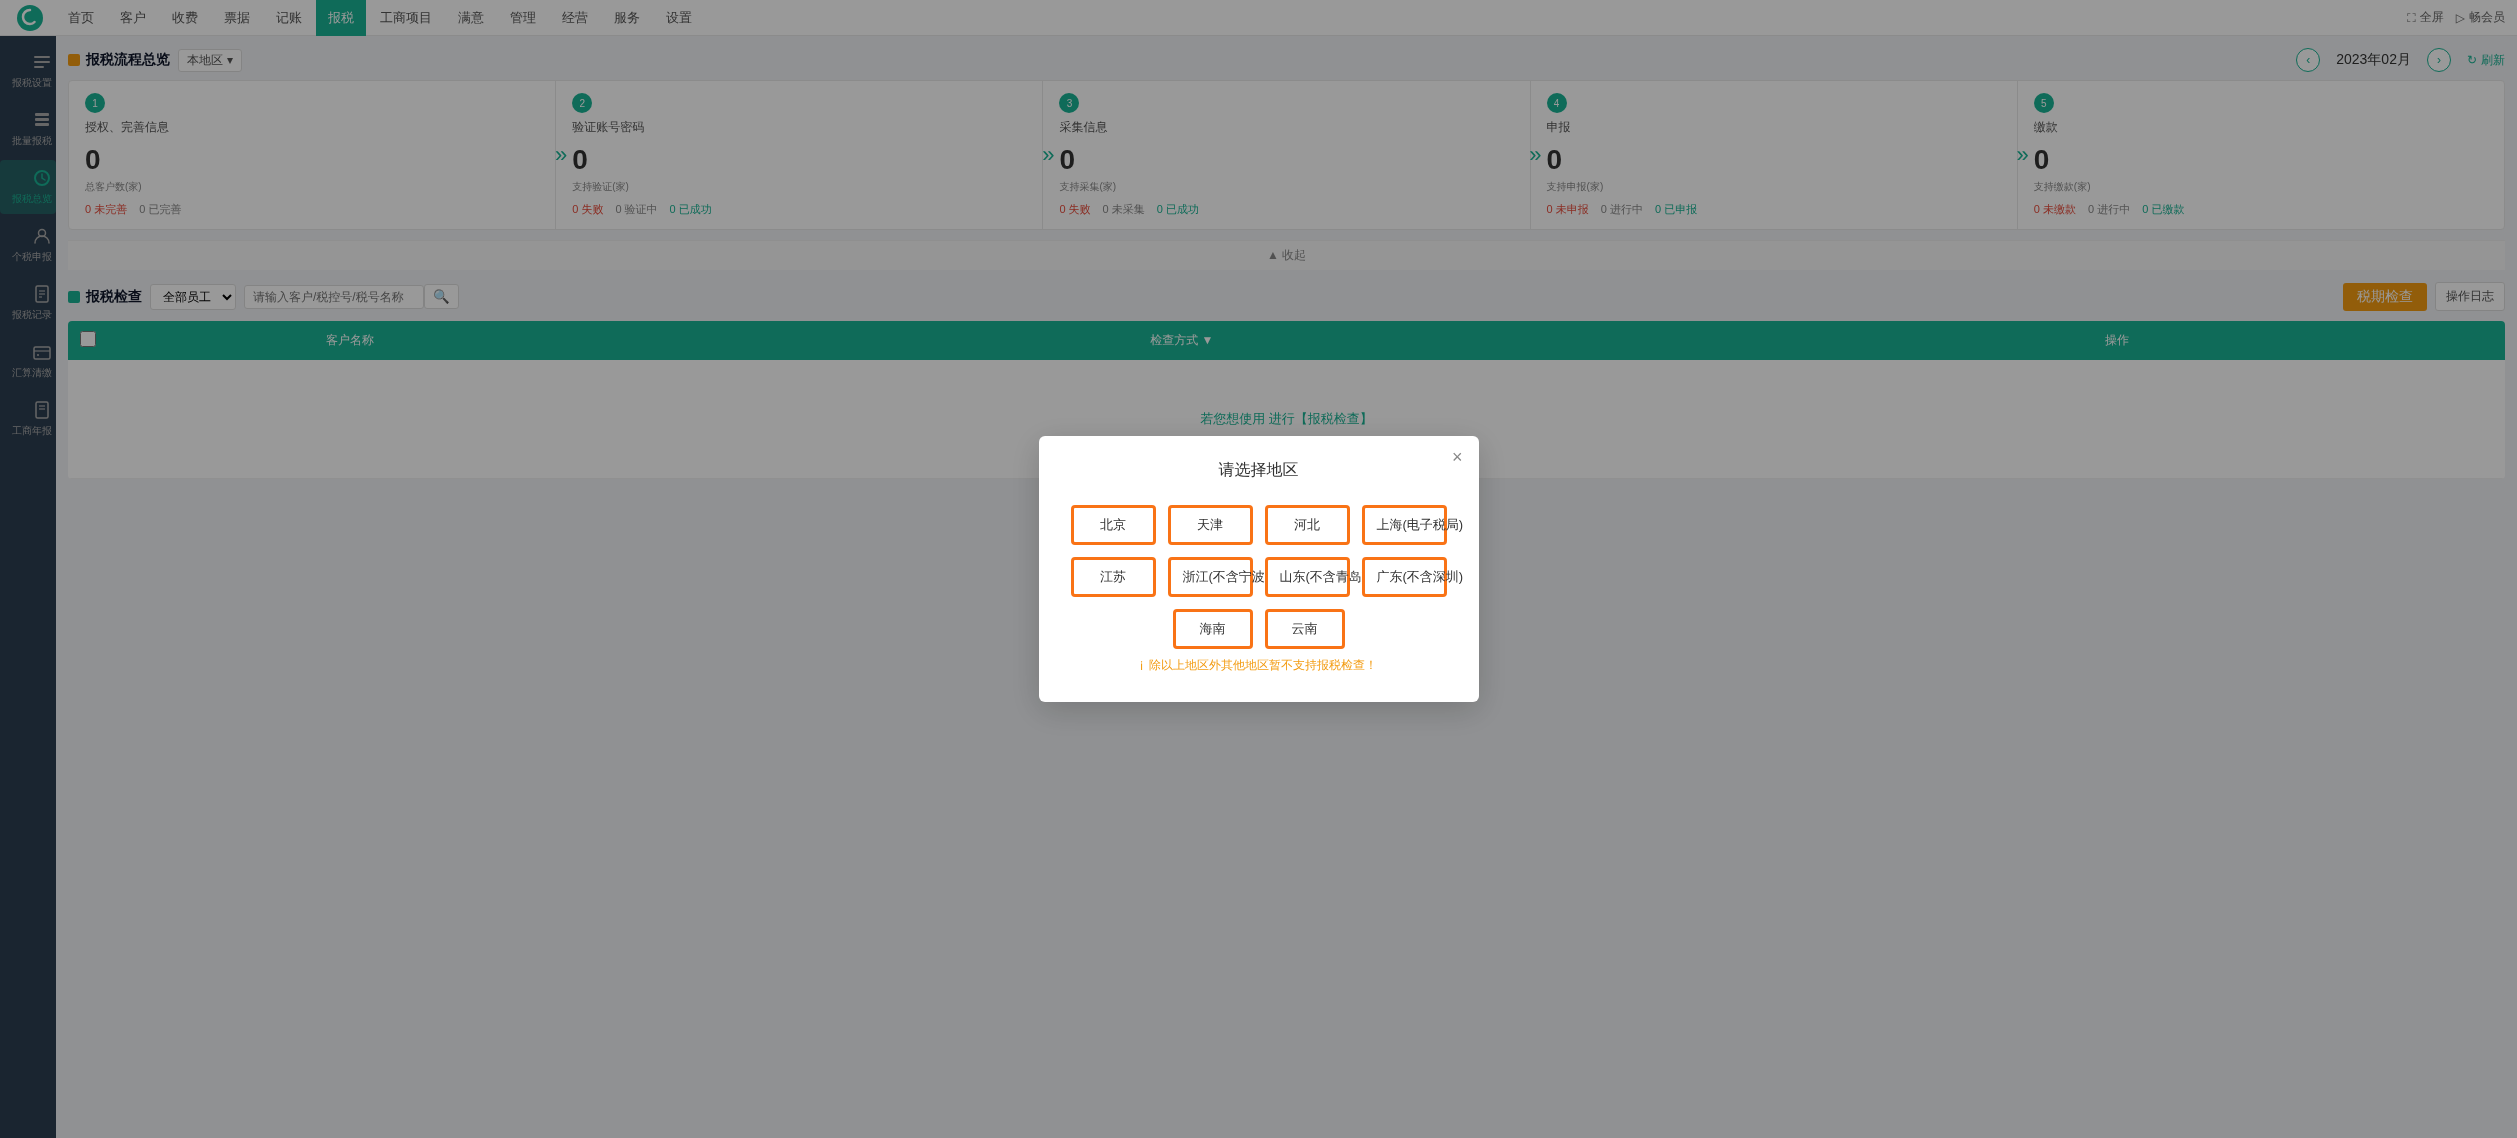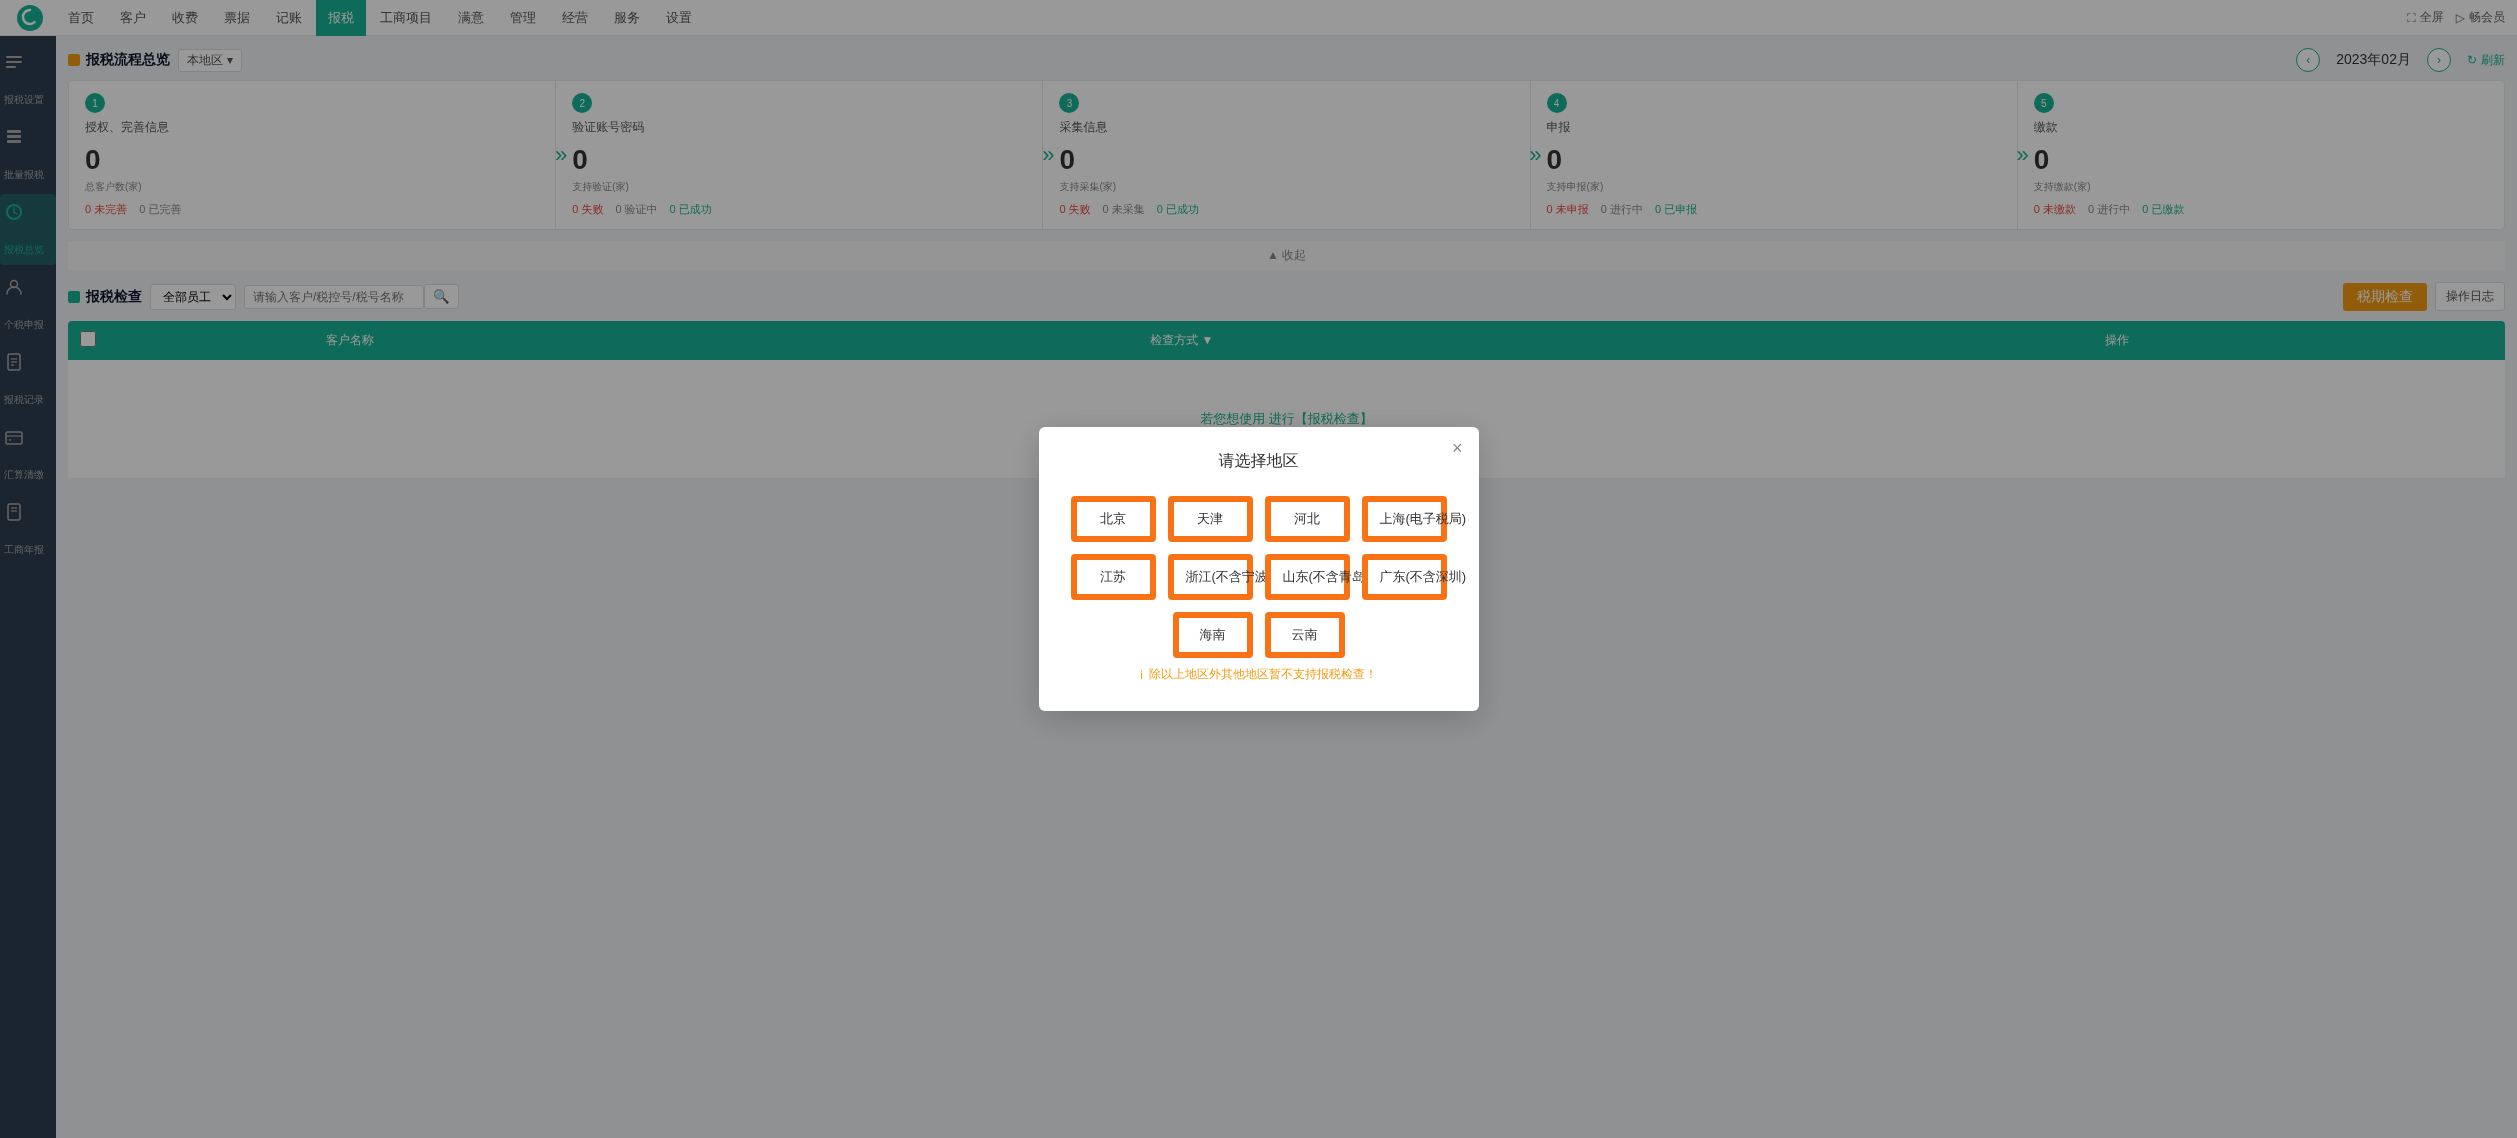--- a/index.html
+++ b/index.html
@@ -73,27 +73,27 @@
       display: flex;
       flex-direction: column;
       align-items: center;
       padding-top: 8px;
       gap: 4px;
     }
     .sidebar-item {
       width: 56px;
       display: flex;
       flex-direction: column;
-      align-items: flex-start;
+      align-items: flex-end;
       justify-content: center;
       padding: 8px 4px;
       cursor: pointer;
       color: #aaa;
       font-size: 10px;
-      gap: 21px;
+      gap: 4px;
       border-radius: 4px;
     }
     .sidebar-item.active { background: rgba(26,179,148,0.3); color: #1ab394; }
     .sidebar-item svg { width: 20px; height: 20px; }
 
     
     .main-content {
       flex: 1;
       overflow-y: auto;
       padding: 12px;
@@ -360,21 +360,21 @@
       grid-template-columns: repeat(4, 1fr);
       gap: 12px;
       margin-bottom: 12px;
     }
     .modal-region-row {
       display: flex;
       justify-content: center;
       gap: 12px;
     }
     .region-btn {
-      border: 6px solid #f97316;
+      border: 3px solid #f97316;
       border-radius: 4px;
       padding: 8px 12px;
       background: #fff;
       font-size: 13px;
       color: #333;
       cursor: pointer;
       text-align: center;
       min-width: 80px;
       white-space: nowrap;
     }

